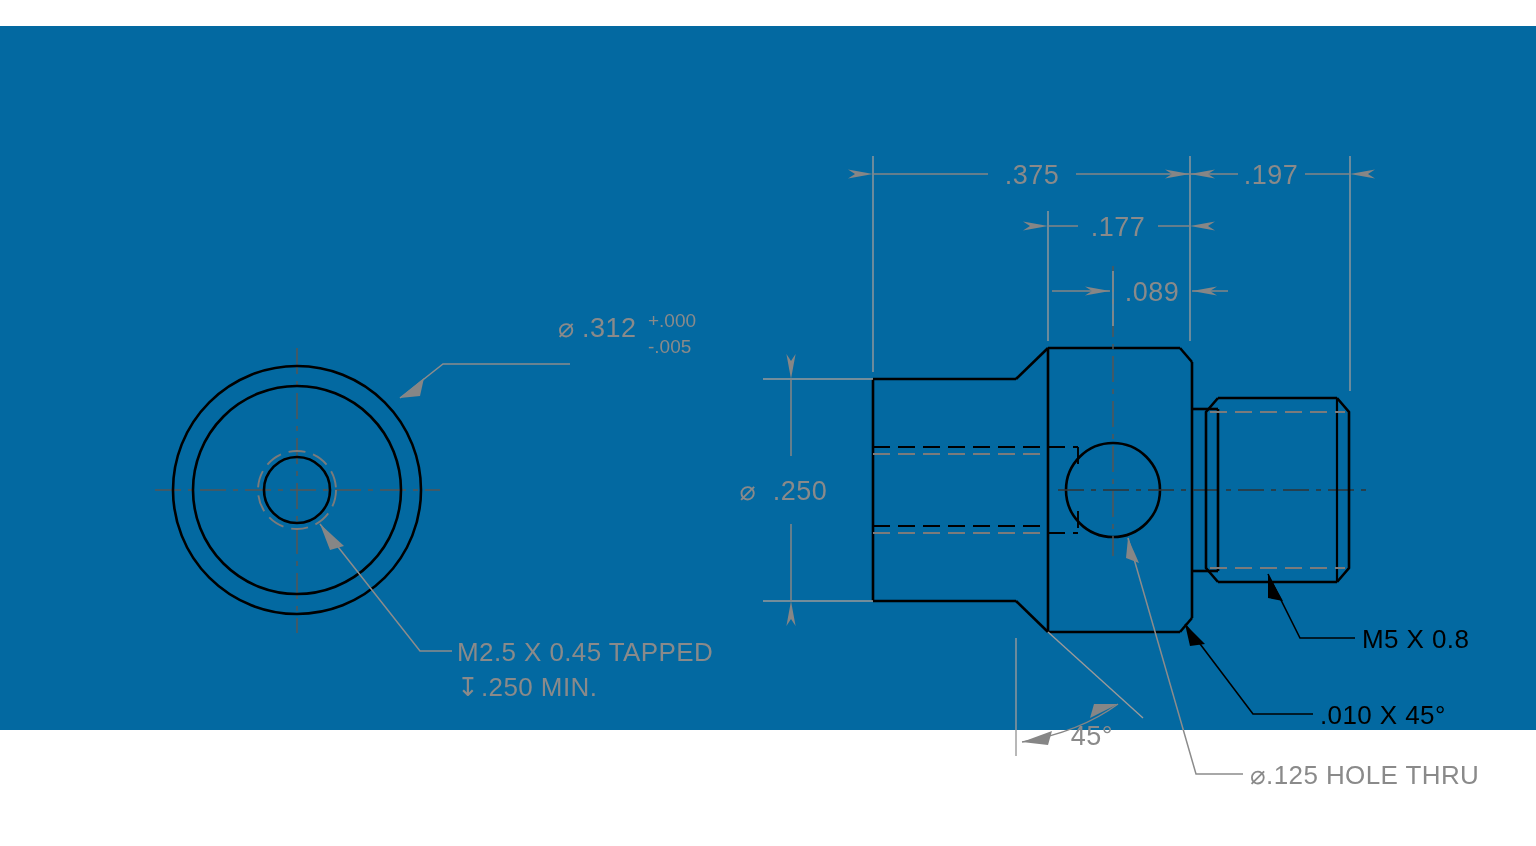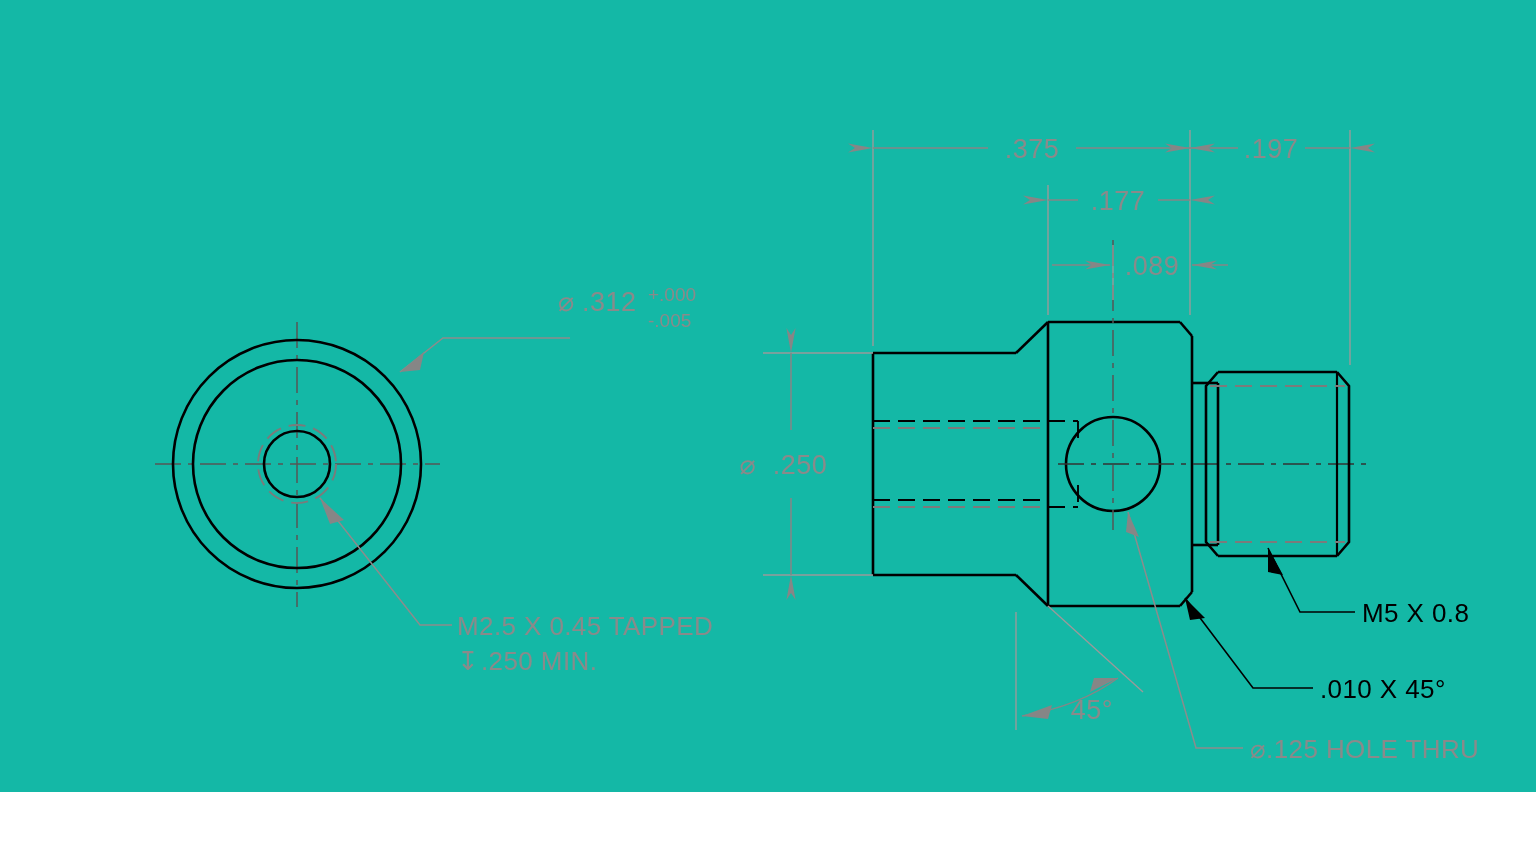--- a/index.html
+++ b/index.html
@@ -10,22 +10,23 @@
   }
   body {
     width: 1536px;
     height: 846px;
     overflow: hidden;
     font-family: "Liberation Sans", sans-serif;
   }
   #drawing-root {
     position: relative;
     width: 1536px;
-    height: 792px;
-    background: #14b8a6;
+    height: 704px;
+    background: #0369a1;
+    margin-top: 26px;
   }
   svg.sheet {
     position: absolute;
     top: 0;
     left: 0;
     width: 1536px;
     height: 846px;
     display: block;
   }
   

